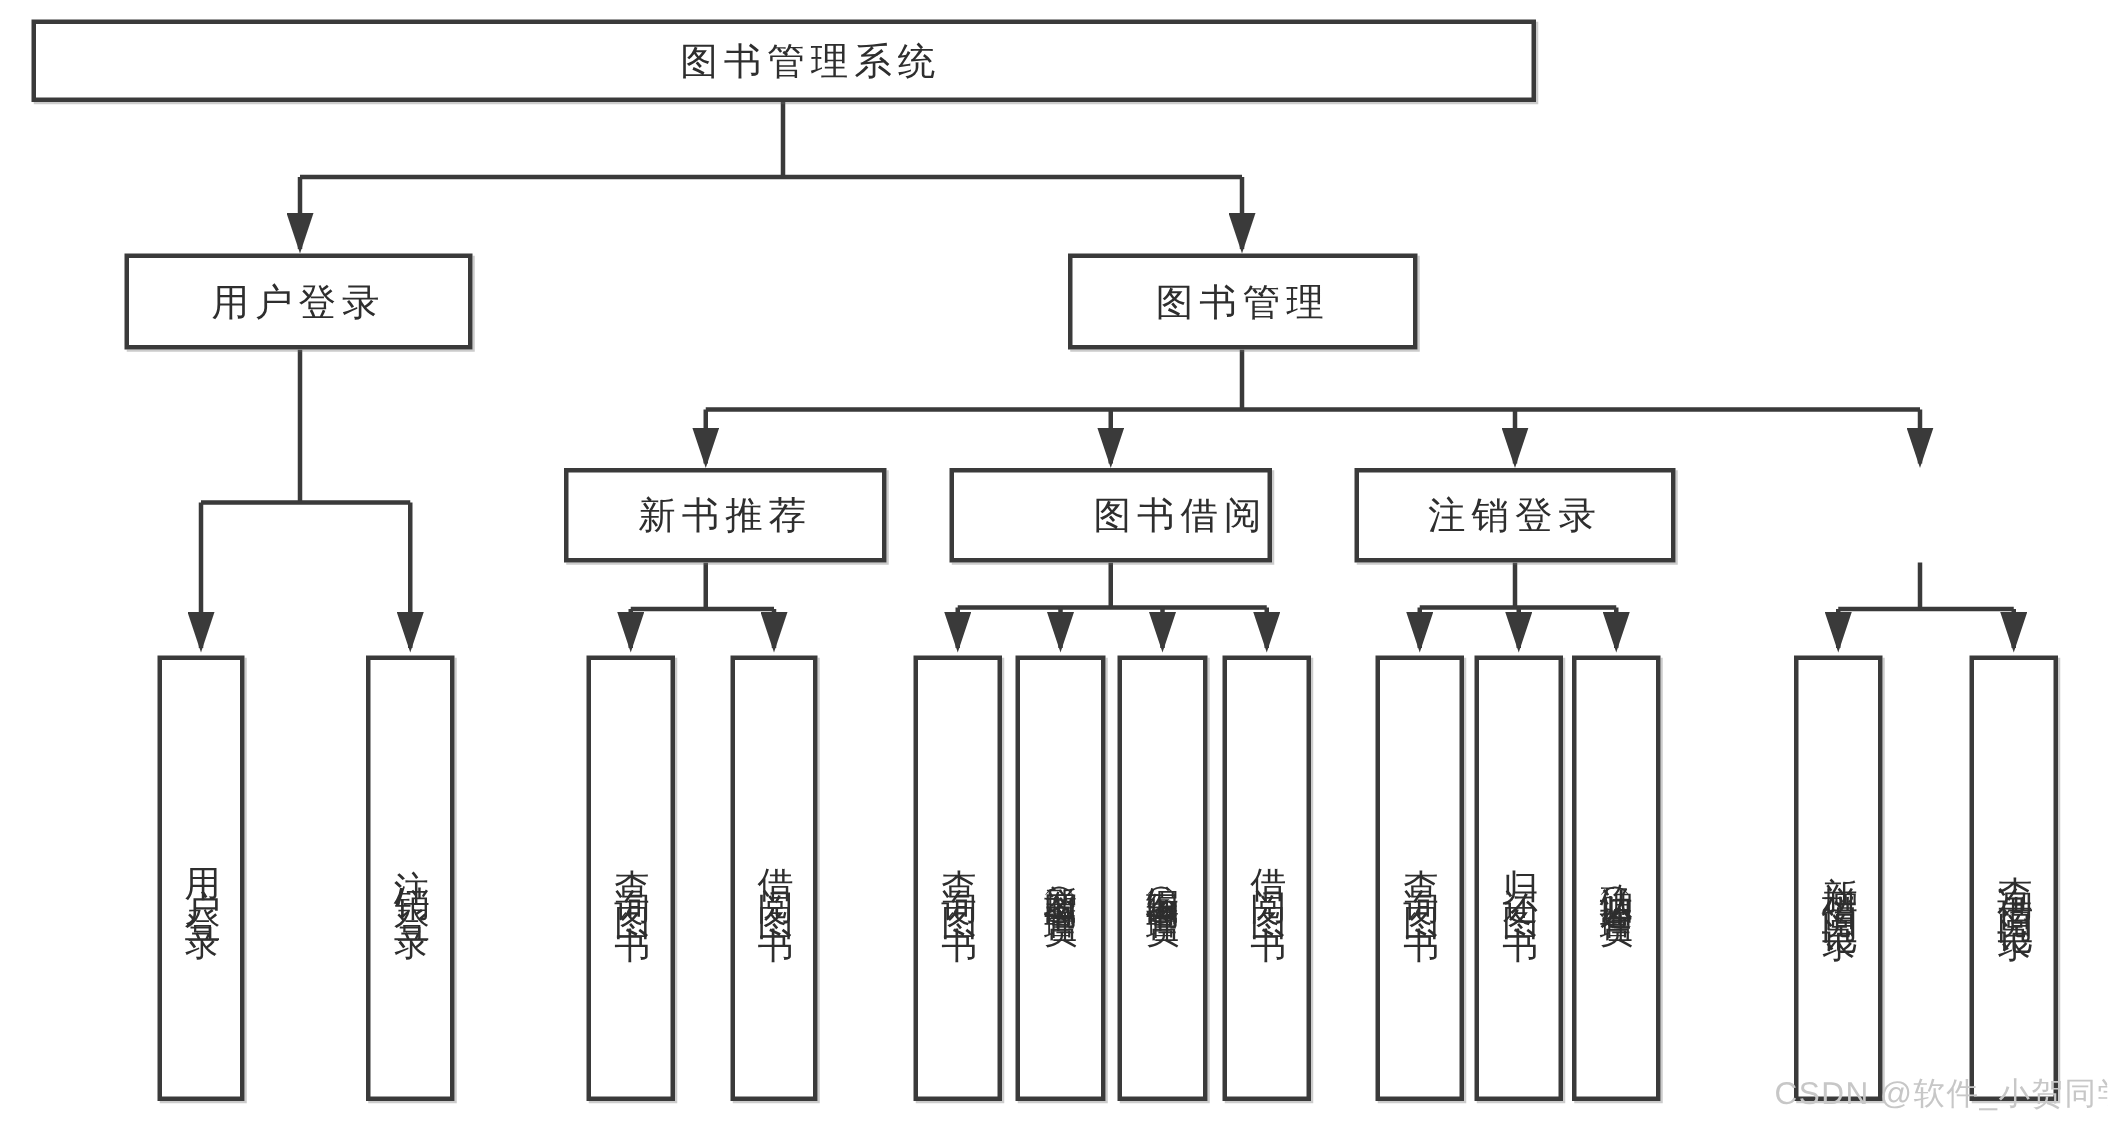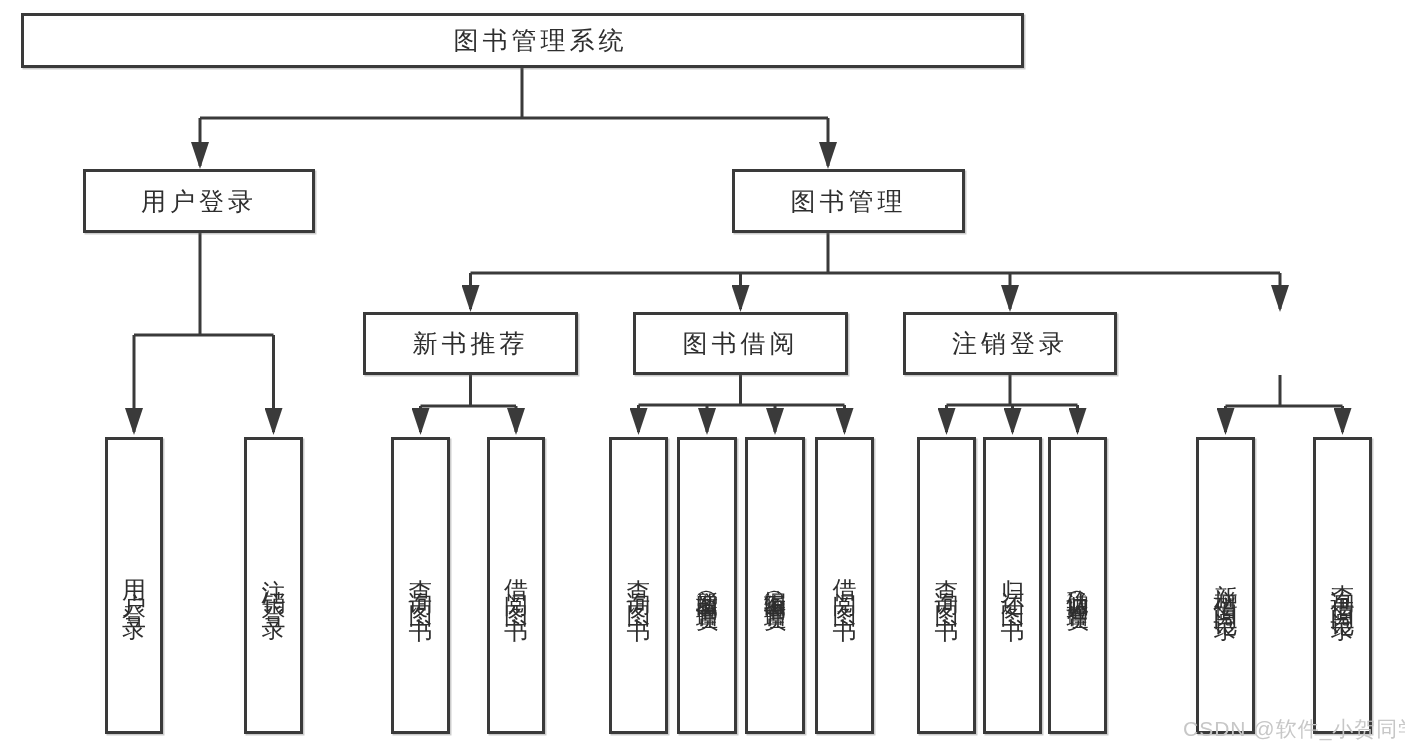--- a/index.html
+++ b/index.html
@@ -41,25 +41,25 @@
     white-space: nowrap;
   }
   .v4 { font-size: 24px; letter-spacing: 13px; }
   .v6 { font-size: 24px; letter-spacing: 7px; }
   .v9 { font-size: 22px; letter-spacing: 3px; }
 
   
   .root   { left: 21px;  top: 13px;  width: 1003px; height: 55px; padding-left: 36px; }
 
   .l2a    { left: 83px;  top: 169px; width: 232px; height: 64px; }
-  .l2b    { left: 712px; top: 169px; width: 233px; height: 64px; margin-left: 20px; }
+  .l2b    { left: 712px; top: 169px; width: 233px; height: 64px; }
 
   .l3     { top: 312px; height: 63px; }
-  .l3a    { left: 363px;  width: 215px; }
-  .l3b    { left: 633px;  width: 215px; }
+  .l3a    { left: 376px;  width: 215px; }
+  .l3b    { left: 633px;  width: 215px; justify-content: flex-end; }
   .l3c    { left: 903px;  width: 214px; }
   .l3d    { left: 1172px; width: 216px; }
 
   .leaf   { top: 437px; height: 297px; }
   .lf1  { left: 105px;  width: 58px; }
   .lf2  { left: 244px;  width: 59px; }
   .lf3  { left: 391px;  width: 59px; }
   .lf4  { left: 487px;  width: 58px; }
   .lf5  { left: 609px;  width: 59px; }
   .lf6  { left: 677px;  width: 60px; }

